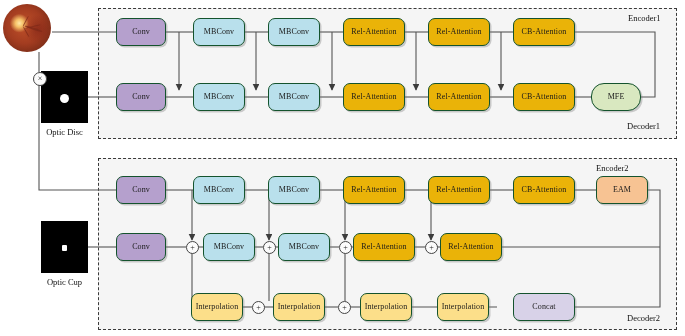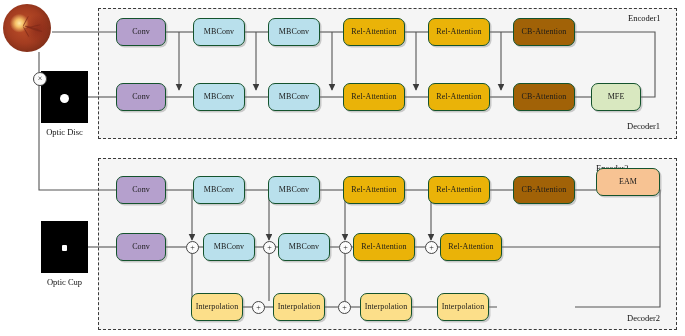--- a/index.html
+++ b/index.html
@@ -11,22 +11,22 @@
   .panel-label{position:absolute;font-size:8.5px;color:#111;white-space:nowrap;}
 
   .node{position:absolute;box-sizing:border-box;border:1px solid #14532d;border-radius:7px;
         display:flex;align-items:center;justify-content:center;text-align:center;
         font-size:8px;color:#1a1a1a;line-height:1.05;letter-spacing:.1px;
         box-shadow:1.5px 1.5px 0 rgba(120,120,120,.35);}
 
   .n-conv{background:#b5a0cd;}
   .n-mbconv{background:#b9e0ec;}
   .n-rel{background:#eab308;}
-  .n-cb{background:#a16207;}
-  .n-mfe{background:#d9e8c0;}
+  .n-cb{background:#eab308;}
+  .n-mfe{background:#d9e8c0;border-radius:13px;}
   .n-eam{background:#f7c393;}
   .n-interp{background:#fcdf8a;}
   .n-concat{background:#d8d2e8;}
 
   .thumb{position:absolute;background:#000;border:0;box-sizing:border-box;}
   .thumb .cap{position:absolute;left:50%;transform:translateX(-50%);top:100%;margin-top:4px;
               font-size:8.5px;color:#111;white-space:nowrap;}
   .dot{position:absolute;background:#fff;border-radius:50%;}
 
   .fundus{position:absolute;border-radius:50%;
@@ -162,32 +162,33 @@
   <div class="node n-rel" style="left:428px;top:83px;width:62px;height:28px;">Rel-Attention</div>
   <div class="node n-cb" style="left:513px;top:83px;width:62px;height:28px;">CB-Attention</div>
   <div class="node n-mfe" style="left:591px;top:83px;width:50px;height:28px;">MFE</div>
 
   <div class="node n-conv" style="left:116px;top:176px;width:50px;height:28px;">Conv</div>
   <div class="node n-mbconv" style="left:193px;top:176px;width:52px;height:28px;">MBConv</div>
   <div class="node n-mbconv" style="left:268px;top:176px;width:52px;height:28px;">MBConv</div>
   <div class="node n-rel" style="left:343px;top:176px;width:62px;height:28px;">Rel-Attention</div>
   <div class="node n-rel" style="left:428px;top:176px;width:62px;height:28px;">Rel-Attention</div>
   <div class="node n-cb" style="left:513px;top:176px;width:62px;height:28px;">CB-Attention</div>
-  <div class="node n-eam" style="left:596px;top:168px;width:64px;height:28px;text-align:center;">EAM</div>
+  <div class="node n-eam" style="left:596px;top:176px;width:52px;height:28px;text-align:center;">EAM</div>
 
   <div class="node n-conv" style="left:116px;top:233px;width:50px;height:28px;">Conv</div>
   <div class="node n-mbconv" style="left:203px;top:233px;width:52px;height:28px;">MBConv</div>
   <div class="node n-mbconv" style="left:278px;top:233px;width:52px;height:28px;">MBConv</div>
   <div class="node n-rel" style="left:353px;top:233px;width:62px;height:28px;">Rel-Attention</div>
   <div class="node n-rel" style="left:440px;top:233px;width:62px;height:28px;">Rel-Attention</div>
 
   <div class="node n-interp" style="left:191px;top:293px;width:52px;height:28px;">Interpolation</div>
   <div class="node n-interp" style="left:273px;top:293px;width:52px;height:28px;">Interpolation</div>
   <div class="node n-interp" style="left:360px;top:293px;width:52px;height:28px;">Interpolation</div>
   <div class="node n-interp" style="left:437px;top:293px;width:52px;height:28px;">Interpolation</div>
+  <div class="node n-concat" style="left:513px;top:293px;width:62px;height:28px;">Concat</div>
 
   <div class="jnode" style="left:186px;top:241px;">+</div>
   <div class="jnode" style="left:263px;top:241px;">+</div>
   <div class="jnode" style="left:339px;top:241px;">+</div>
   <div class="jnode" style="left:425px;top:241px;">+</div>
 
   <div class="jnode" style="left:252px;top:301px;">+</div>
   <div class="jnode" style="left:338px;top:301px;">+</div>
 
 </div>

